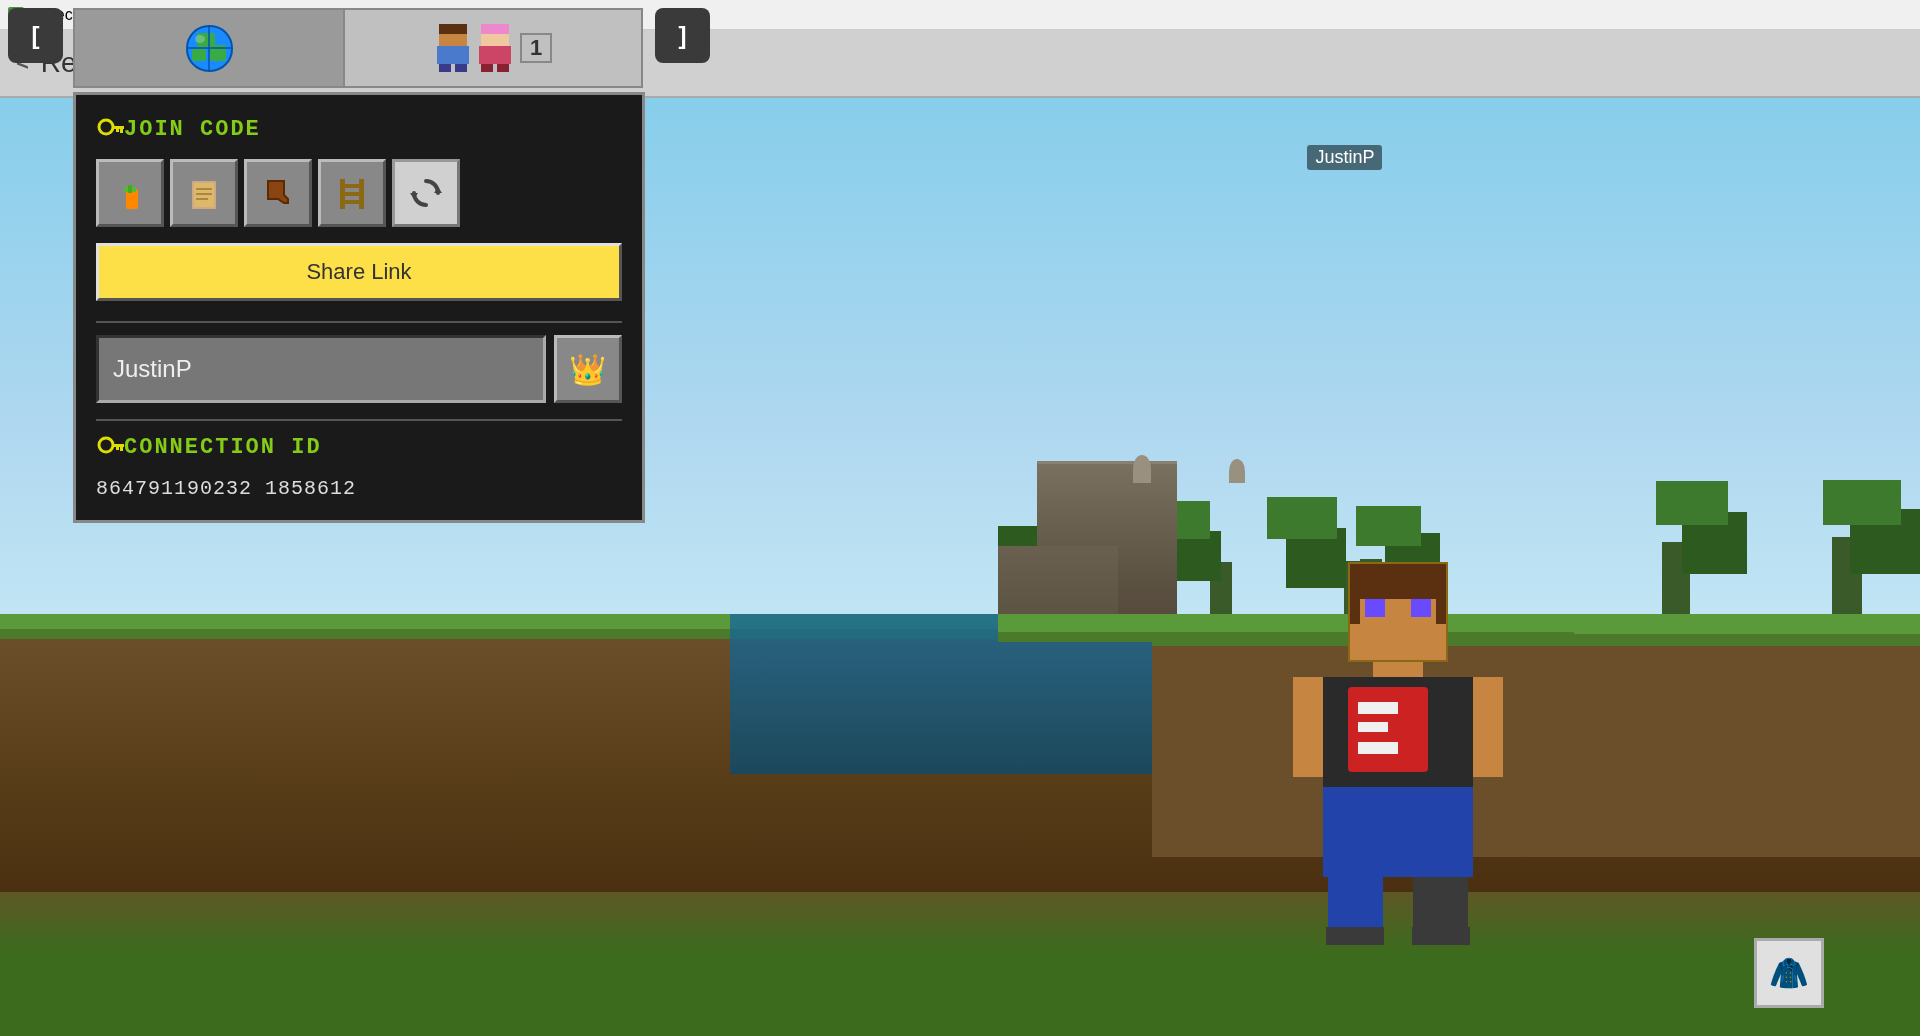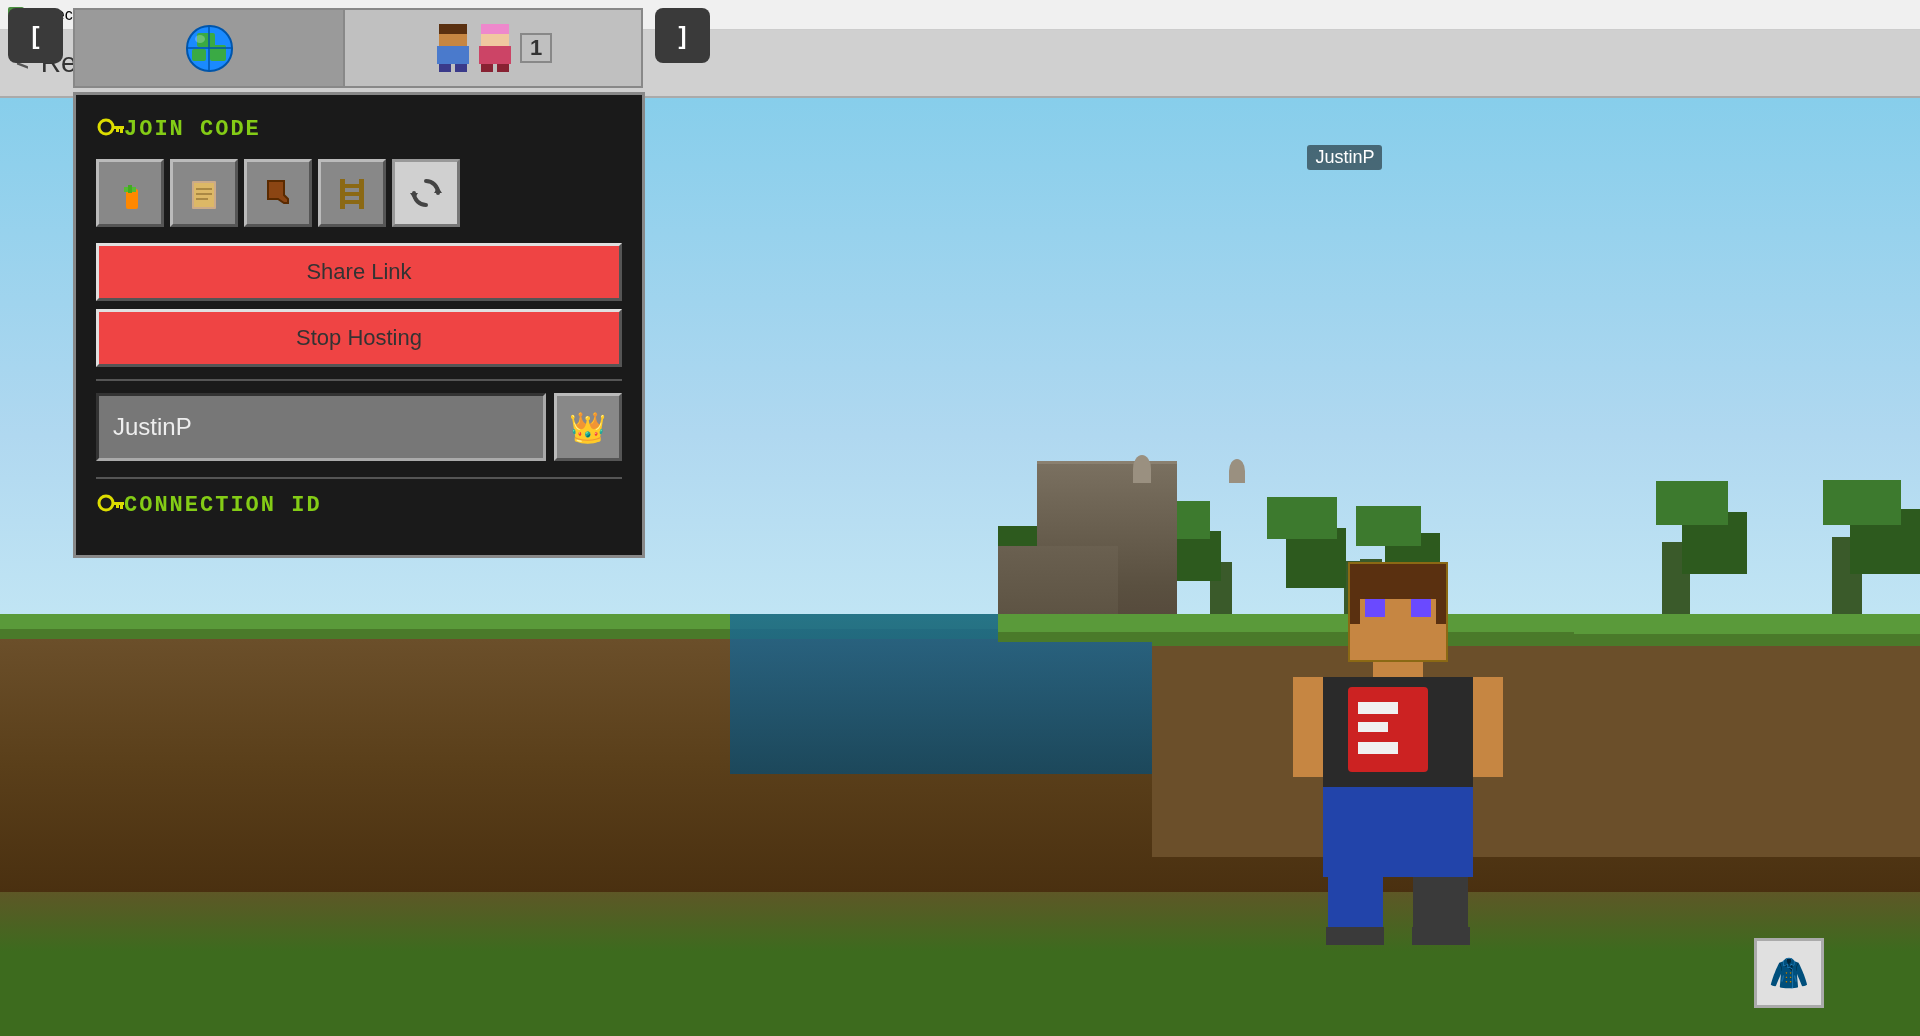--- a/index.html
+++ b/index.html
@@ -280,21 +280,21 @@
       background: #d0d0d0;
       border: 3px solid #999;
       border-bottom-color: #777;
       border-right-color: #777;
     }
 
     
     .panel-btn {
       width: 100%;
       height: 58px;
-      background: #ef4444;
+      background: #fde047;
       border: 3px solid #888;
       border-top-color: #e0e0e0;
       border-left-color: #e0e0e0;
       border-bottom-color: #555;
       border-right-color: #555;
       font-size: 22px;
       color: #333;
       cursor: pointer;
       margin-bottom: 4px;
       display: flex;
@@ -585,21 +585,20 @@
         <polygon points="34,16 38,22 30,22" fill="#444"></polygon>
         <polygon points="10,28 6,22 14,22" fill="#444"></polygon>
       </svg>
     </div>
   </div>
 
   <button class="panel-btn">Share Link</button>
 
   <div style="height:4px;"></div>
 
-  <button class="panel-btn">Stop Hosting</button>
 
   <div class="divider"></div>
 
   <div class="player-row">
     <input class="player-name-input" type="text" value="JustinP" readonly="" style="">
     <div class="crown-btn">
       <span>👑</span>
     </div>
   </div>
 
@@ -607,13 +606,14 @@
 
   <div class="section-header">
     <svg width="28" height="28" viewBox="0 0 28 28">
       <circle cx="10" cy="12" r="7" fill="none" stroke="#dddd00" stroke-width="3"></circle>
       <rect x="16" y="11" width="12" height="3" fill="#dddd00"></rect>
       <rect x="24" y="14" width="3" height="4" fill="#dddd00"></rect>
       <rect x="20" y="14" width="3" height="3" fill="#dddd00"></rect>
     </svg>
     <span class="section-title">CONNECTION ID</span>
   </div>
+  <div class="connection-id-value">864791190232 1858612</div>
 </div>
 
 </body></html>

